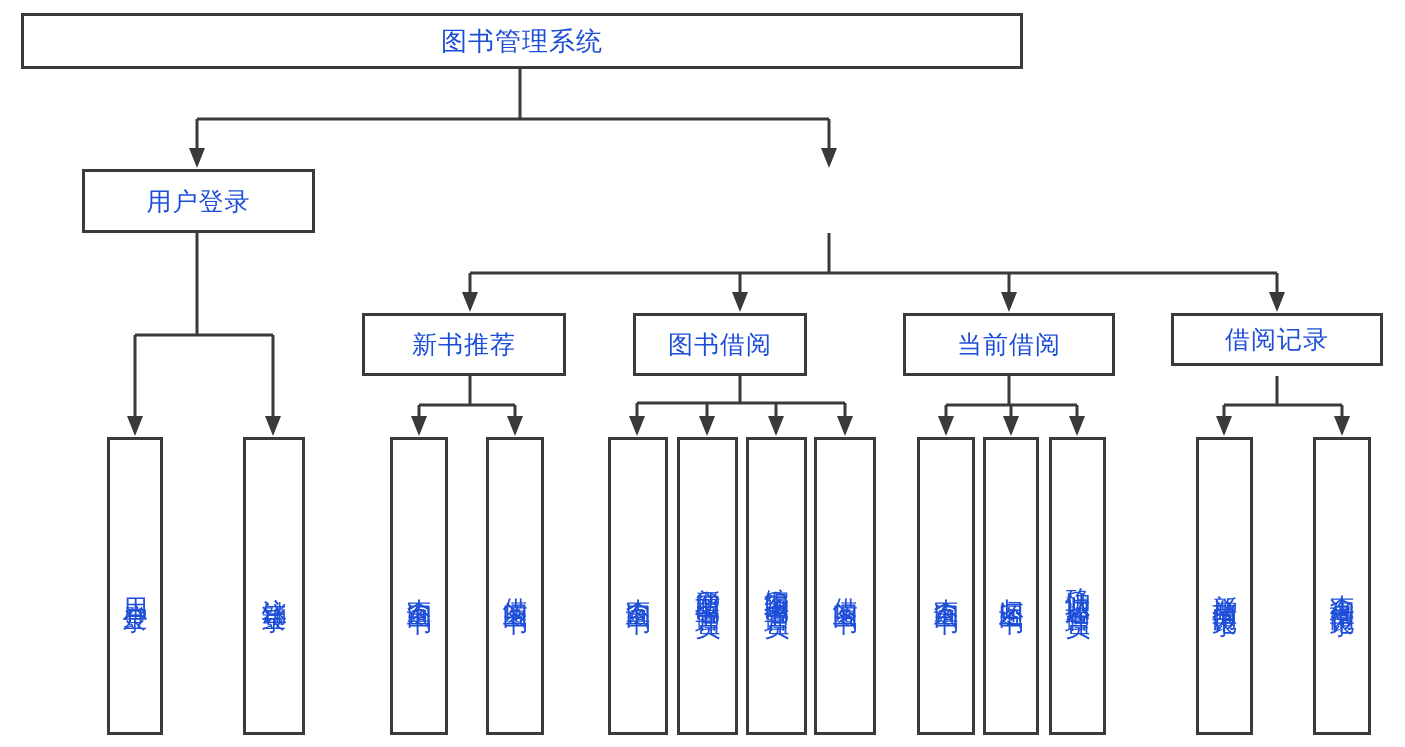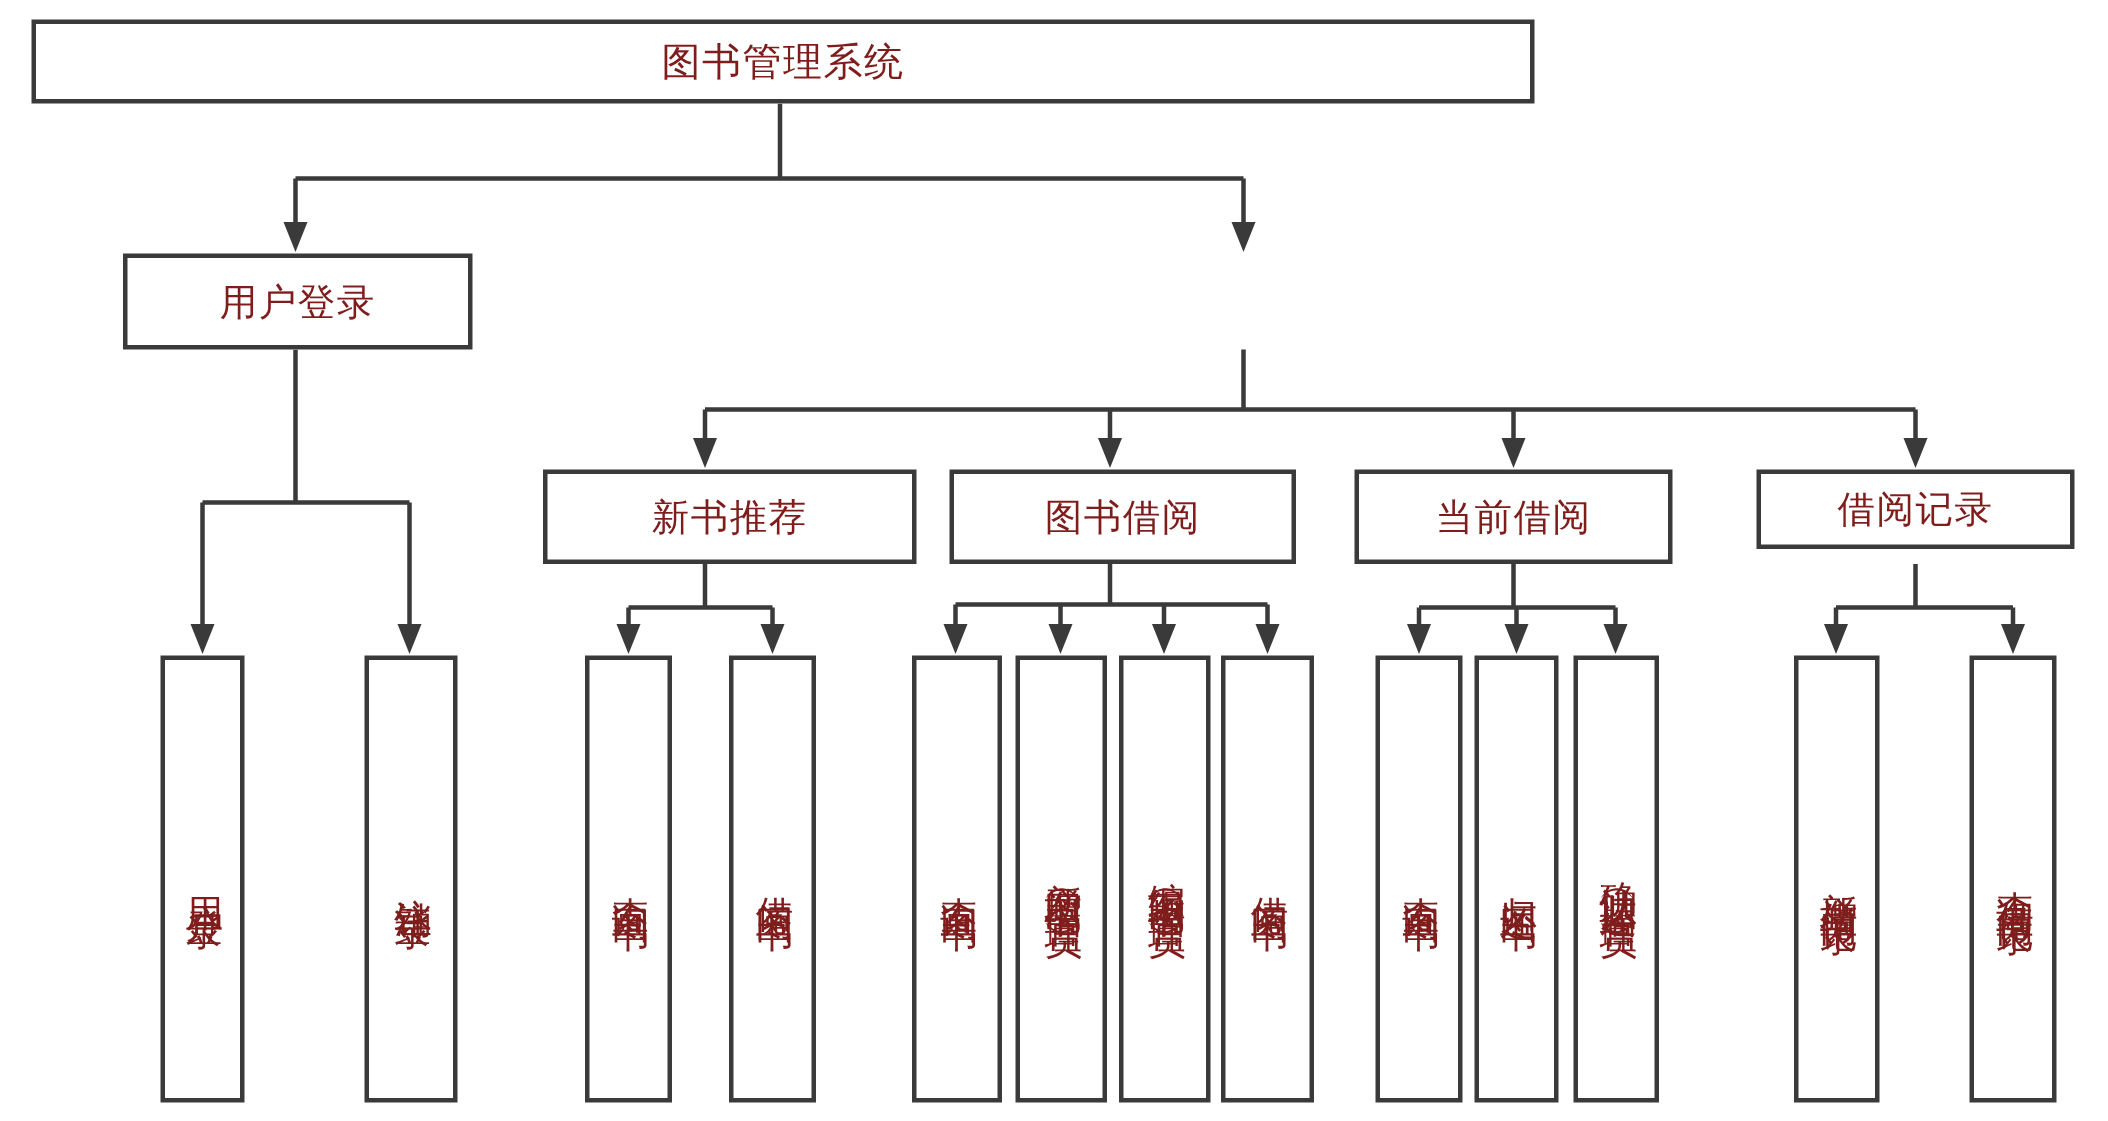--- a/index.html
+++ b/index.html
@@ -19,21 +19,21 @@
     position: absolute;
     left: 0; top: 0;
     width: 1405px;
     height: 747px;
   }
   .node, .vnode {
     position: absolute;
     box-sizing: border-box;
     border: 3px solid #3a3a3a;
     background: #ffffff;
-    color: #7f1d1d;
+    color: #1d4ed8;
     display: flex;
     align-items: center;
     justify-content: center;
     text-align: center;
   }
   .node {
     font-size: 25px;
     letter-spacing: 1px;
   }
   .node.root-node {
@@ -92,22 +92,22 @@
       <polygon points="1069,416 1085,416 1077,436"></polygon>
       <polygon points="1216,416 1232,416 1224,436"></polygon>
       <polygon points="1334,416 1350,416 1342,436"></polygon>
     </g>
   </svg>
 
   <div class="node root-node" style="left:21px; top:13px; width:1002px; height:56px;">图书管理系统</div>
 
   <div class="node" style="left:82px; top:169px; width:233px; height:64px;">用户登录</div>
 
-  <div class="node" style="left:362px; top:313px; width:249px; height:63px;">新书推荐</div>
-  <div class="node" style="left:633px; top:313px; width:231px; height:63px;">图书借阅</div>
+  <div class="node" style="left:362px; top:313px; width:204px; height:63px;">新书推荐</div>
+  <div class="node" style="left:633px; top:313px; width:174px; height:63px;">图书借阅</div>
   <div class="node" style="left:903px; top:313px; width:212px; height:63px;">当前借阅</div>
   <div class="node" style="left:1171px; top:313px; width:212px; height:53px;">借阅记录</div>
 
   <div class="vnode" style="left:107px; top:437px; width:56px; height:298px;">用户登录</div>
   <div class="vnode" style="left:243px; top:437px; width:62px; height:298px;">注销登录</div>
 
   <div class="vnode" style="left:390px; top:437px; width:58px; height:298px;">查询图书</div>
   <div class="vnode" style="left:486px; top:437px; width:58px; height:298px;">借阅图书</div>
 
   <div class="vnode" style="left:608px; top:437px; width:60px; height:298px;">查询图书</div>

